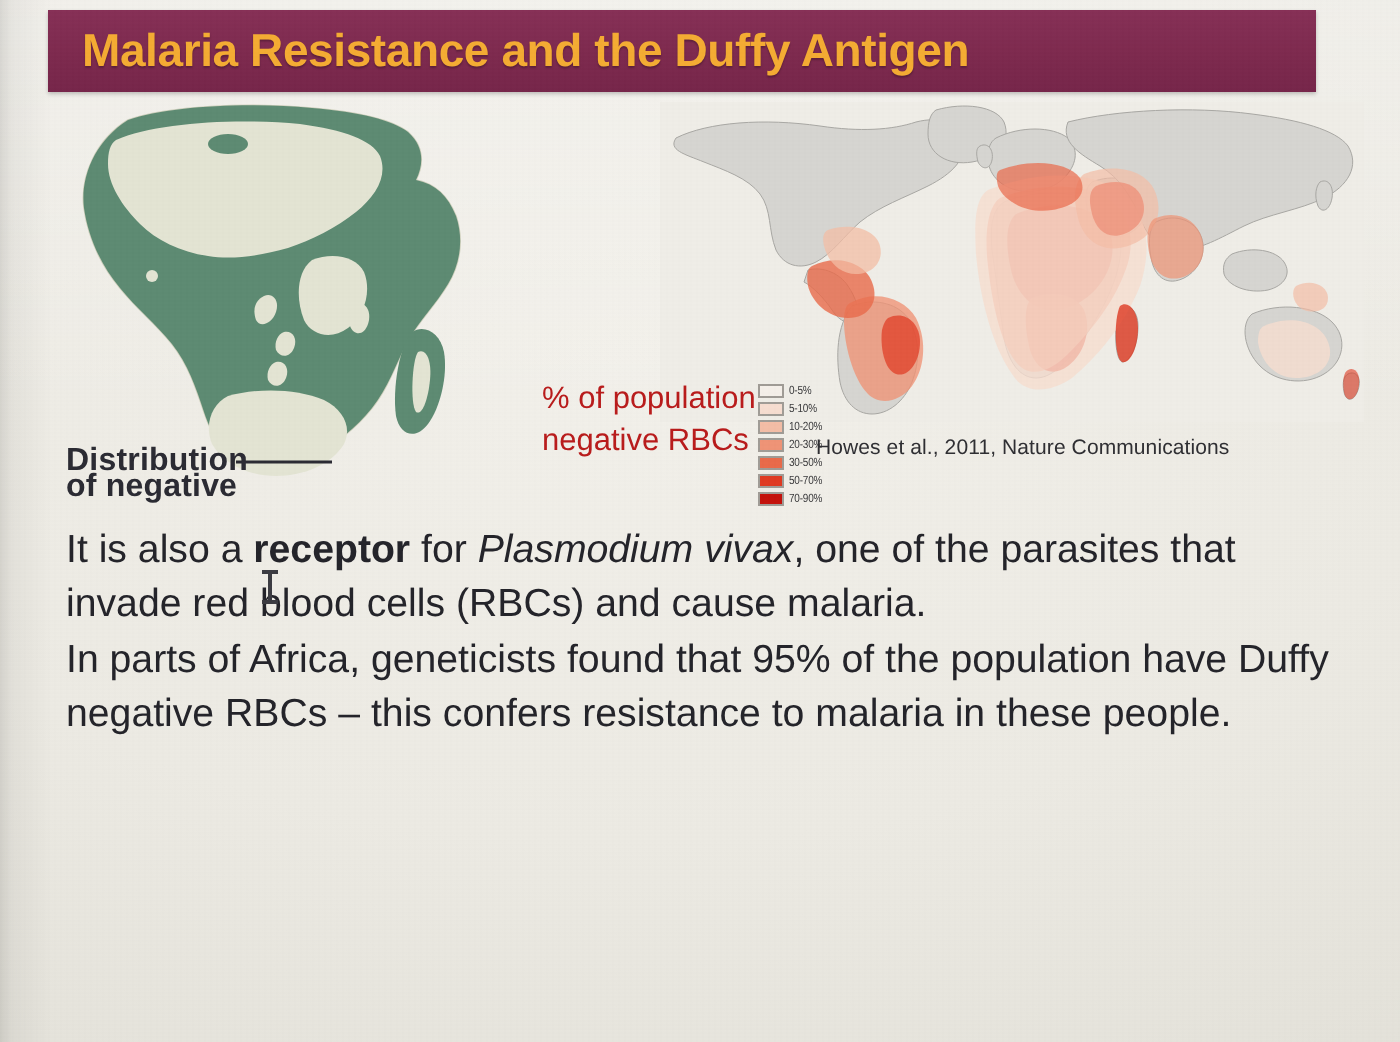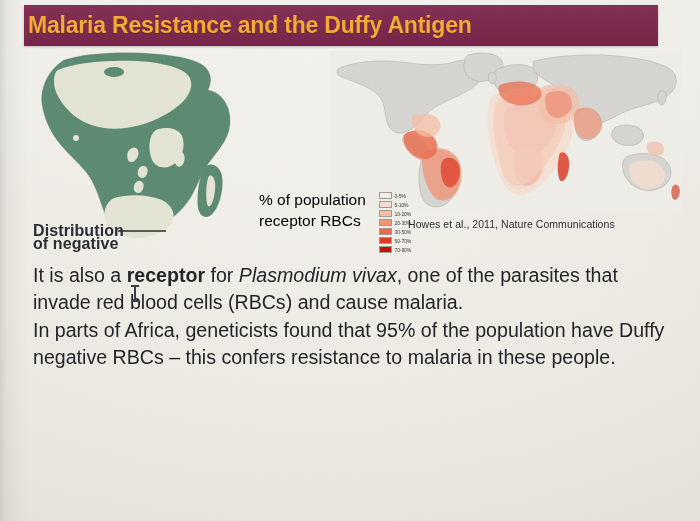--- a/index.html
+++ b/index.html
@@ -43,21 +43,21 @@
     background: linear-gradient(180deg, #873056 0%, #7d2a4e 55%, #76264a 100%);
     box-shadow: 0 1px 2px rgba(0,0,0,0.22);
     display: flex;
     align-items: center;
   }
   #title-text {
     color: #f4ac33;
     font-size: 23px;
     font-weight: 700;
     letter-spacing: -0.2px;
-    padding-left: 4px;
+    padding-left: 17px;
     white-space: nowrap;
     text-shadow: 0 1px 1px rgba(0,0,0,0.25);
   }
 
   
   #figure {
     position: absolute;
     left: 0;
     top: 48px;
     width: 700px;
@@ -80,24 +80,24 @@
   #africa-leader {
     position: absolute;
     left: 118px;
     top: 182px;
     width: 48px;
     height: 2px;
   }
 
   #legend-label {
     position: absolute;
-    left: 259px;
+    left: 271px;
     top: 141px;
     font-size: 15.5px;
-    color: #000000;
+    color: #b91c1c;
     line-height: 21px;
   }
   #legend-swatches {
     position: absolute;
     left: 379px;
     top: 143px;
   }
   .legend-row {
     display: flex;
     align-items: center;
@@ -323,21 +323,21 @@
       <path fill="#e03a22" opacity="0.6" d="M344,134 C348,132 351,137 349,144 C347,150 343,150 342,145 C341,139 342,135 344,134 Z"></path>
 
       <path fill="#e03a22" opacity="0.8" d="M230,102 C234,99 239,104 239,113 C239,123 235,131 231,130 C227,128 227,108 230,102 Z"></path>
 
       <path fill="#f3bda6" opacity="0.7" d="M318,92 C326,88 334,92 334,98 C334,104 328,106 322,104 C317,102 315,95 318,92 Z"></path>
     </g>
   </svg>
 
   <div id="legend-label">
     <div>% of population</div>
-    <div>receptor RBCs</div>
+    <div>negative RBCs</div>
   </div>
 
   <div id="legend-swatches">
       <div class="legend-row">
         <span class="legend-chip" style="background: rgb(244, 239, 233);"></span>
         <span class="legend-text">0-5%</span>
       </div>
       <div class="legend-row">
         <span class="legend-chip" style="background: rgb(246, 221, 208);"></span>
         <span class="legend-text">5-10%</span>

